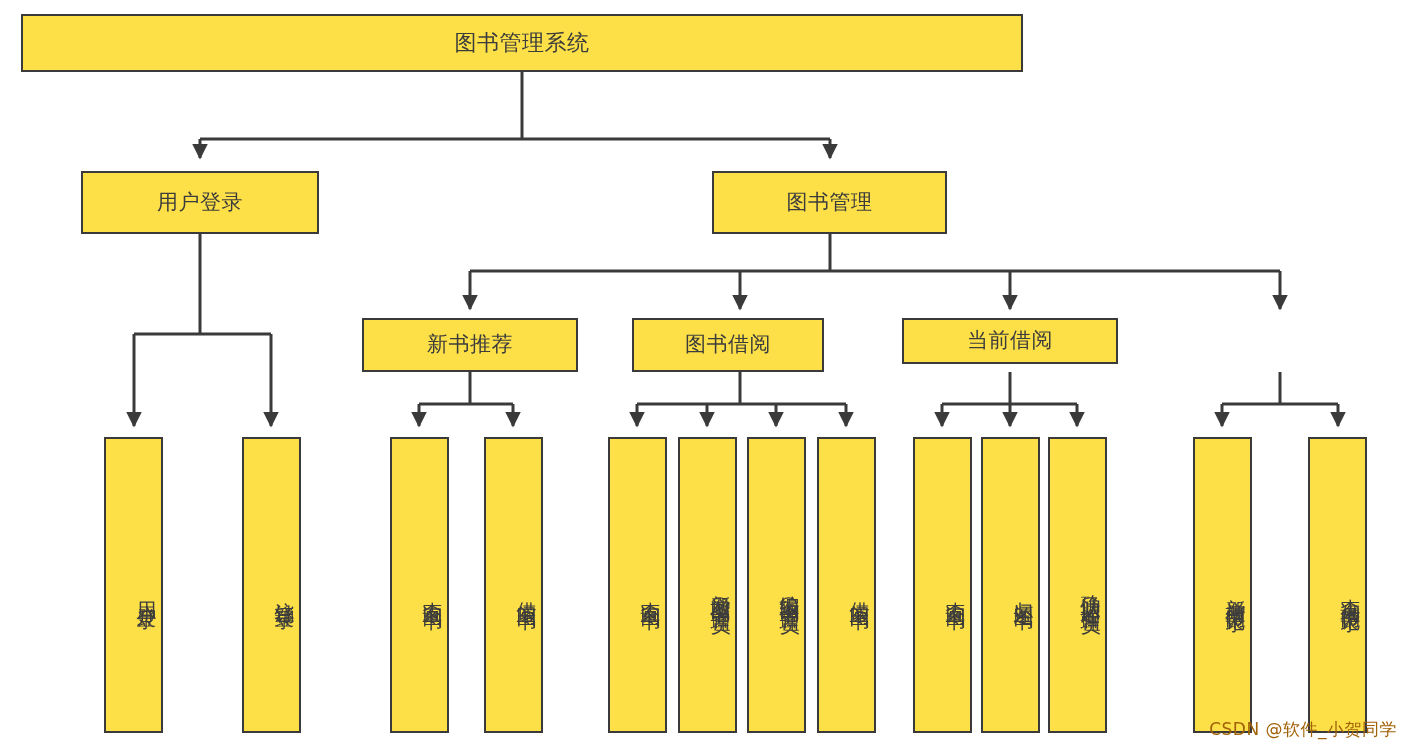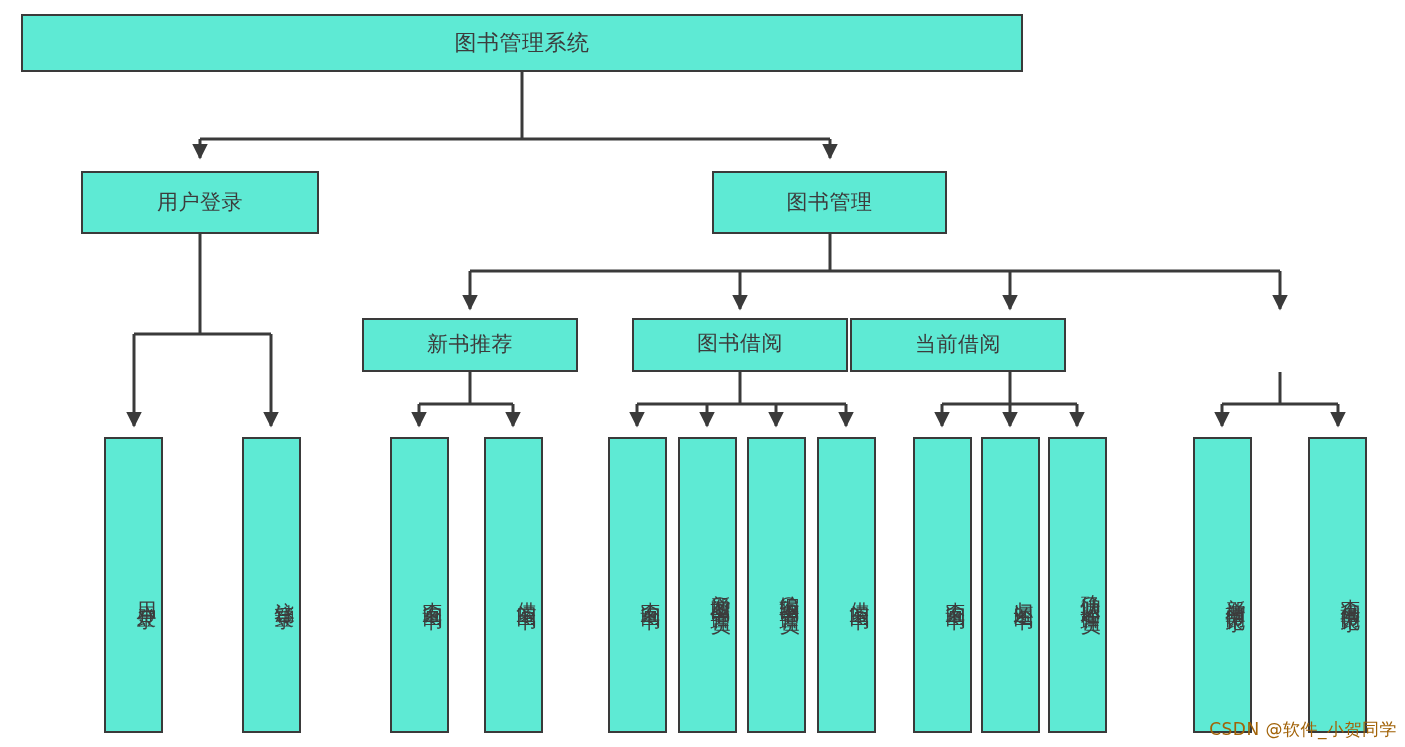--- a/index.html
+++ b/index.html
@@ -22,21 +22,21 @@
     left: 0;
     top: 0;
     width: 1405px;
     height: 747px;
     pointer-events: none;
   }
   .node {
     position: absolute;
     box-sizing: border-box;
     border: 2.5px solid #3a3a3a;
-    background: #5eead4;
+    background: #fde047;
     color: #3c3c3c;
     display: flex;
     align-items: center;
     justify-content: center;
     text-align: center;
     letter-spacing: 0.5px;
   }
   .node.h {
     font-size: 21px;
     line-height: 1.1;
@@ -130,24 +130,24 @@
   <div class="node h" style="left:81px; top:171px; width:238px; height:63px;">
     <span>用户登录</span>
   </div>
   <div class="node h" style="left:712px; top:171px; width:235px; height:63px;">
     <span>图书管理</span>
   </div>
 
   <div class="node h" style="left:362px; top:318px; width:216px; height:54px;">
     <span>新书推荐</span>
   </div>
-  <div class="node h" style="left:632px; top:318px; width:216px; height:54px;font-family:Liberation Mono, monospace;">
+  <div class="node h" style="left:632px; top:318px; width:192px; height:54px;">
     <span>图书借阅</span>
   </div>
-  <div class="node h" style="left:850px; top:318px; width:216px; height:54px;">
+  <div class="node h" style="left:902px; top:318px; width:216px; height:46px;">
     <span>当前借阅</span>
   </div>
 
   <div class="node v" style="left:104px; top:437px; width:59px; height:296px;">
     <span>用户登录</span>
   </div>
   <div class="node v" style="left:242px; top:437px; width:59px; height:296px;">
     <span>注销登录</span>
   </div>
 

